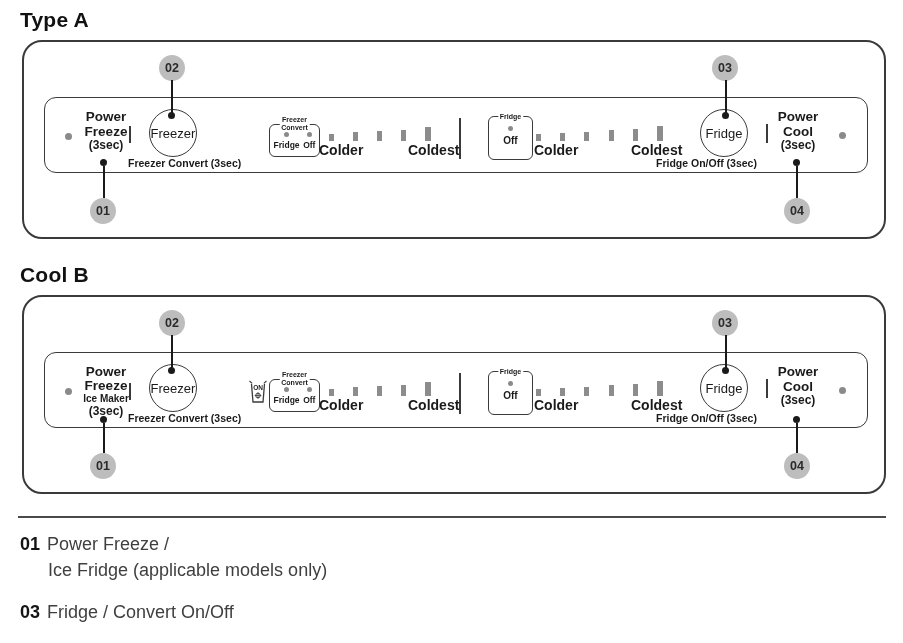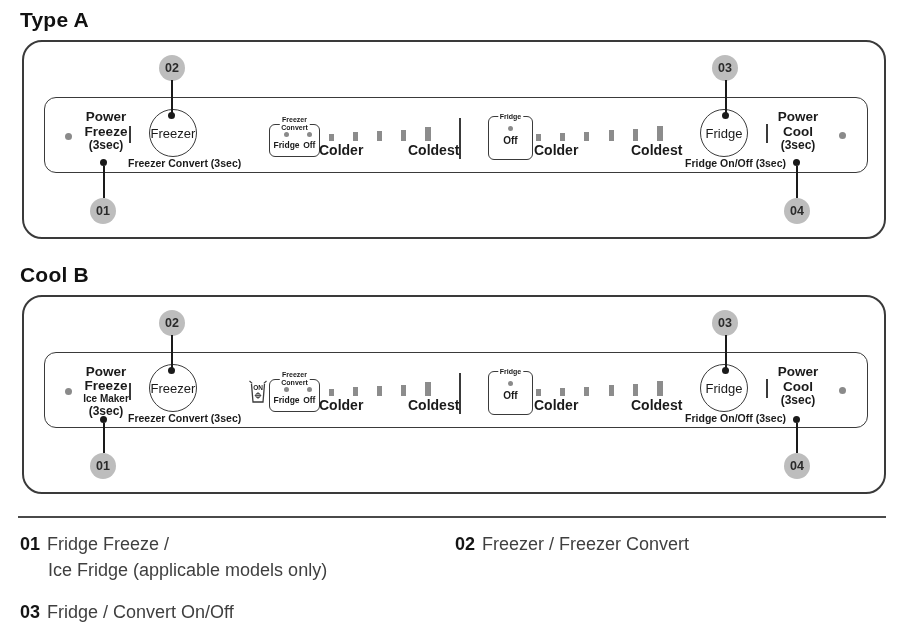--- a/index.html
+++ b/index.html
@@ -12,21 +12,21 @@
   .inner { position:absolute; left:44px; width:822px; height:74px; border:1.5px solid #3a3a3a; border-radius:12px; background:#fff; }
   .led { position:absolute; width:7px; height:7px; border-radius:50%; background:#8a8a8a; }
   .txtblock { position:absolute; text-align:center; font-weight:bold; color:#1a1a1a; }
   .l1 { font-size:13.5px; line-height:15px; }
   .l1b { font-size:13.5px; line-height:14px; }
   .lmid { font-size:10px; line-height:12.5px; }
   .sec { font-size:12px; line-height:13px; }
   .vbar { position:absolute; width:1.8px; background:#3a3a3a; }
   .cbtn { position:absolute; width:46px; height:46px; border:1.5px solid #3a3a3a; border-radius:50%;
           display:flex; align-items:center; justify-content:center; font-size:13px; color:#1a1a1a; background:#fff; }
-  .small-label { position:absolute; font-size:10.5px; font-weight:bold; text-align:right; white-space:nowrap; }
+  .small-label { position:absolute; font-size:10.5px; font-weight:bold; text-align:left; white-space:nowrap; }
   .fbox { position:absolute; border:1.3px solid #3a3a3a; border-radius:6px; background:#fff; }
   .fbox-legend { position:absolute; top:0; left:50%; transform:translate(-50%,-55%); background:#fff;
                  font-size:7px; font-weight:bold; line-height:7.5px; text-align:center; padding:0 2px; white-space:nowrap; }
   .fbox-legend2 { transform:translate(-50%,-62%); }
   .fbox-body { display:flex; justify-content:space-evenly; align-items:flex-start; padding-top:7px; }
   .fbox-body1 { display:flex; flex-direction:column; align-items:center; padding-top:9px; }
   .fcol { display:flex; flex-direction:column; align-items:center; gap:3px; }
   .dot5 { width:5px; height:5px; border-radius:50%; background:#8a8a8a; }
   .flabel { font-size:8.5px; font-weight:bold; white-space:nowrap; }
   .flabel2 { font-size:10px; font-weight:bold; margin-top:4px; }
@@ -235,28 +235,25 @@
   <span class="cline" style="left:725px;top:335px;height:35px"></span>
   <span class="cdot" style="left:722px;top:367px"></span>
 
   <span class="cdot" style="left:793px;top:416px"></span>
   <span class="cline" style="left:796px;top:423px;height:30px"></span>
   <div class="callout" style="left:784px;top:453px">04</div>
 
   <div class="legend-divider"></div>
 
   <div class="lg-item" style="left:20px;top:534px">
-    <b>01</b><span>Fridge Freeze /</span>
+    <b>01</b><span>Power Freeze /</span>
   </div>
   <div class="lg-item" style="left:48px;top:560px">
     <span>Ice Fridge (applicable models only)</span>
   </div>
 
-  <div class="lg-item" style="left:455px;top:534px">
-    <b>02</b><span>Freezer / Freezer Convert</span>
-  </div>
 
   <div class="lg-item" style="left:20px;top:602px">
     <b>03</b><span>Fridge / Convert On/Off</span>
   </div>
 
 
 </div>
 
 </body></html>

